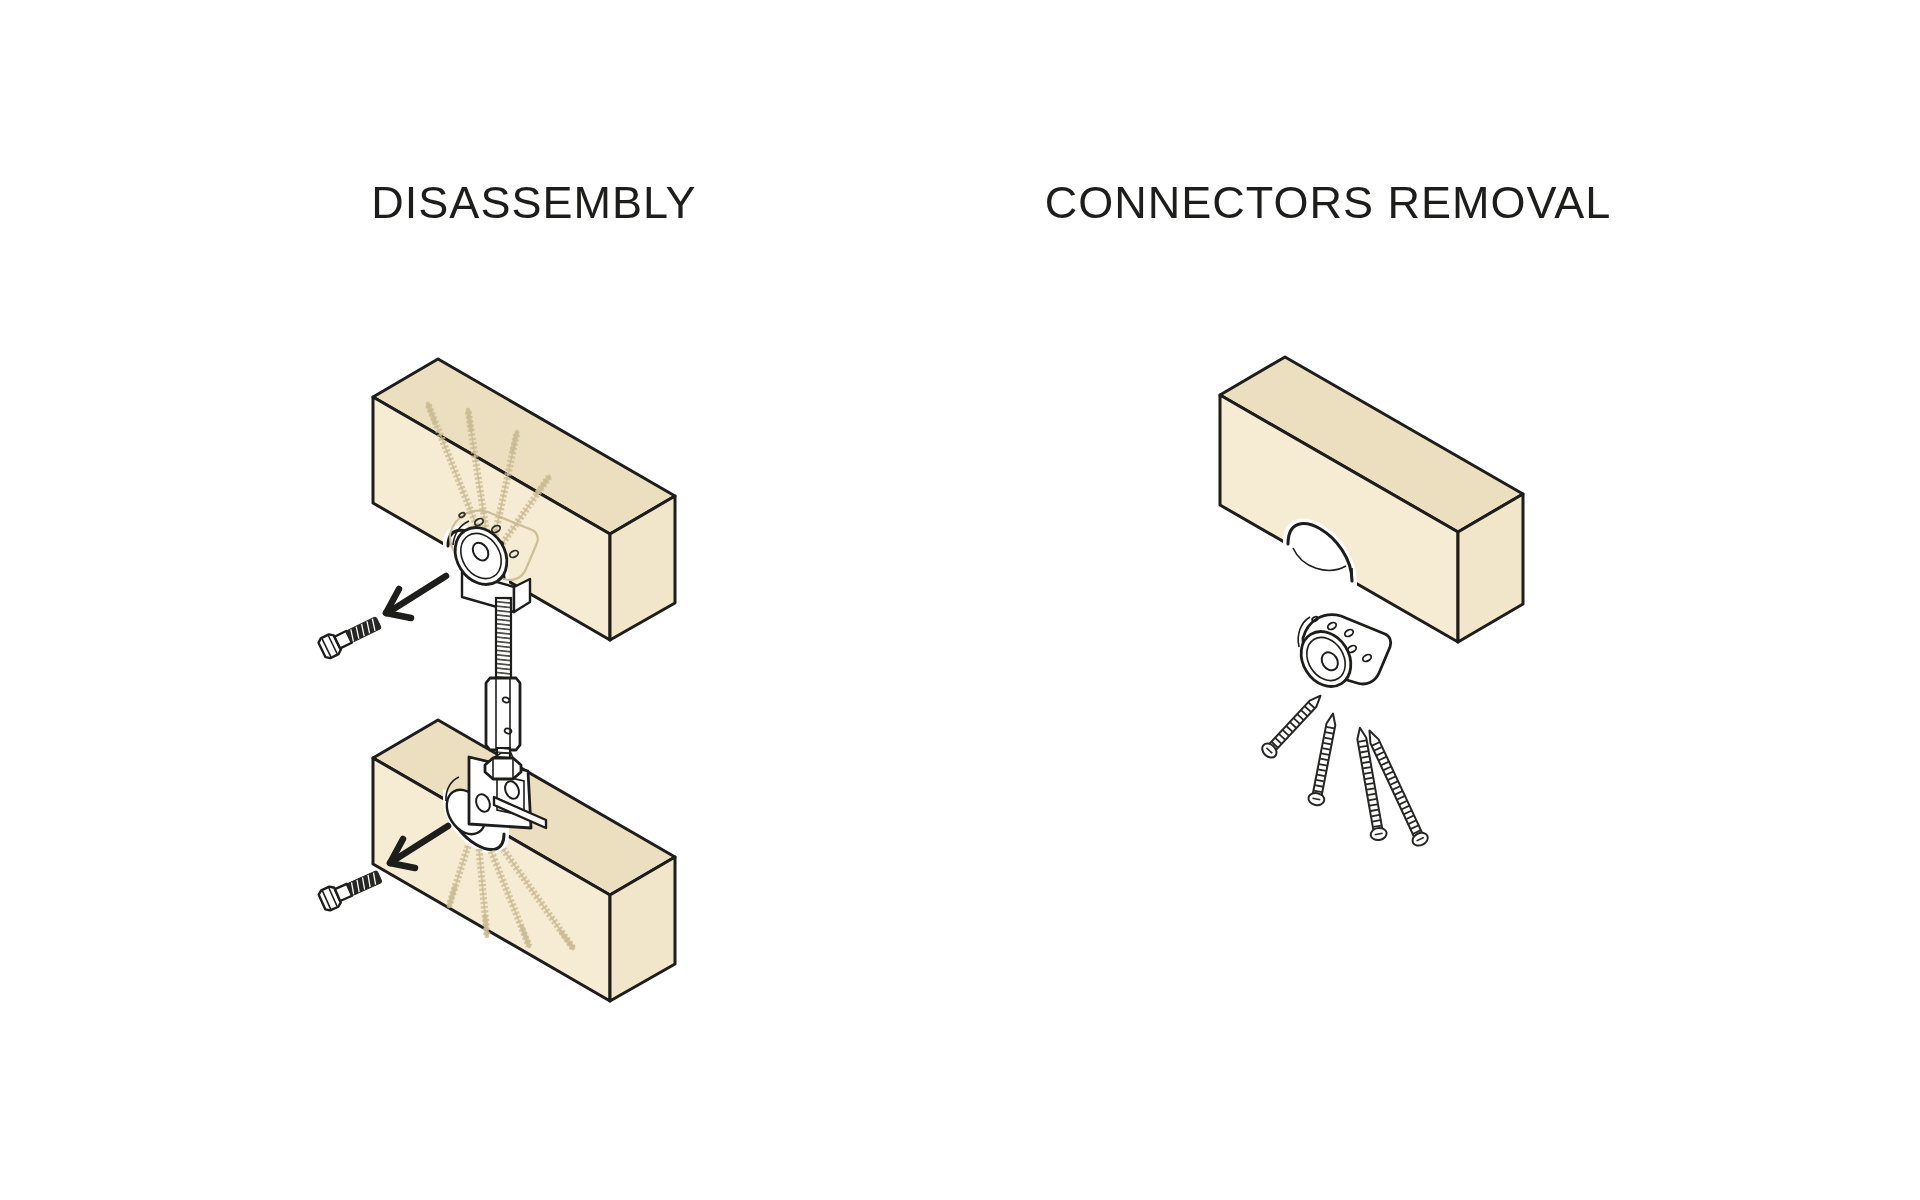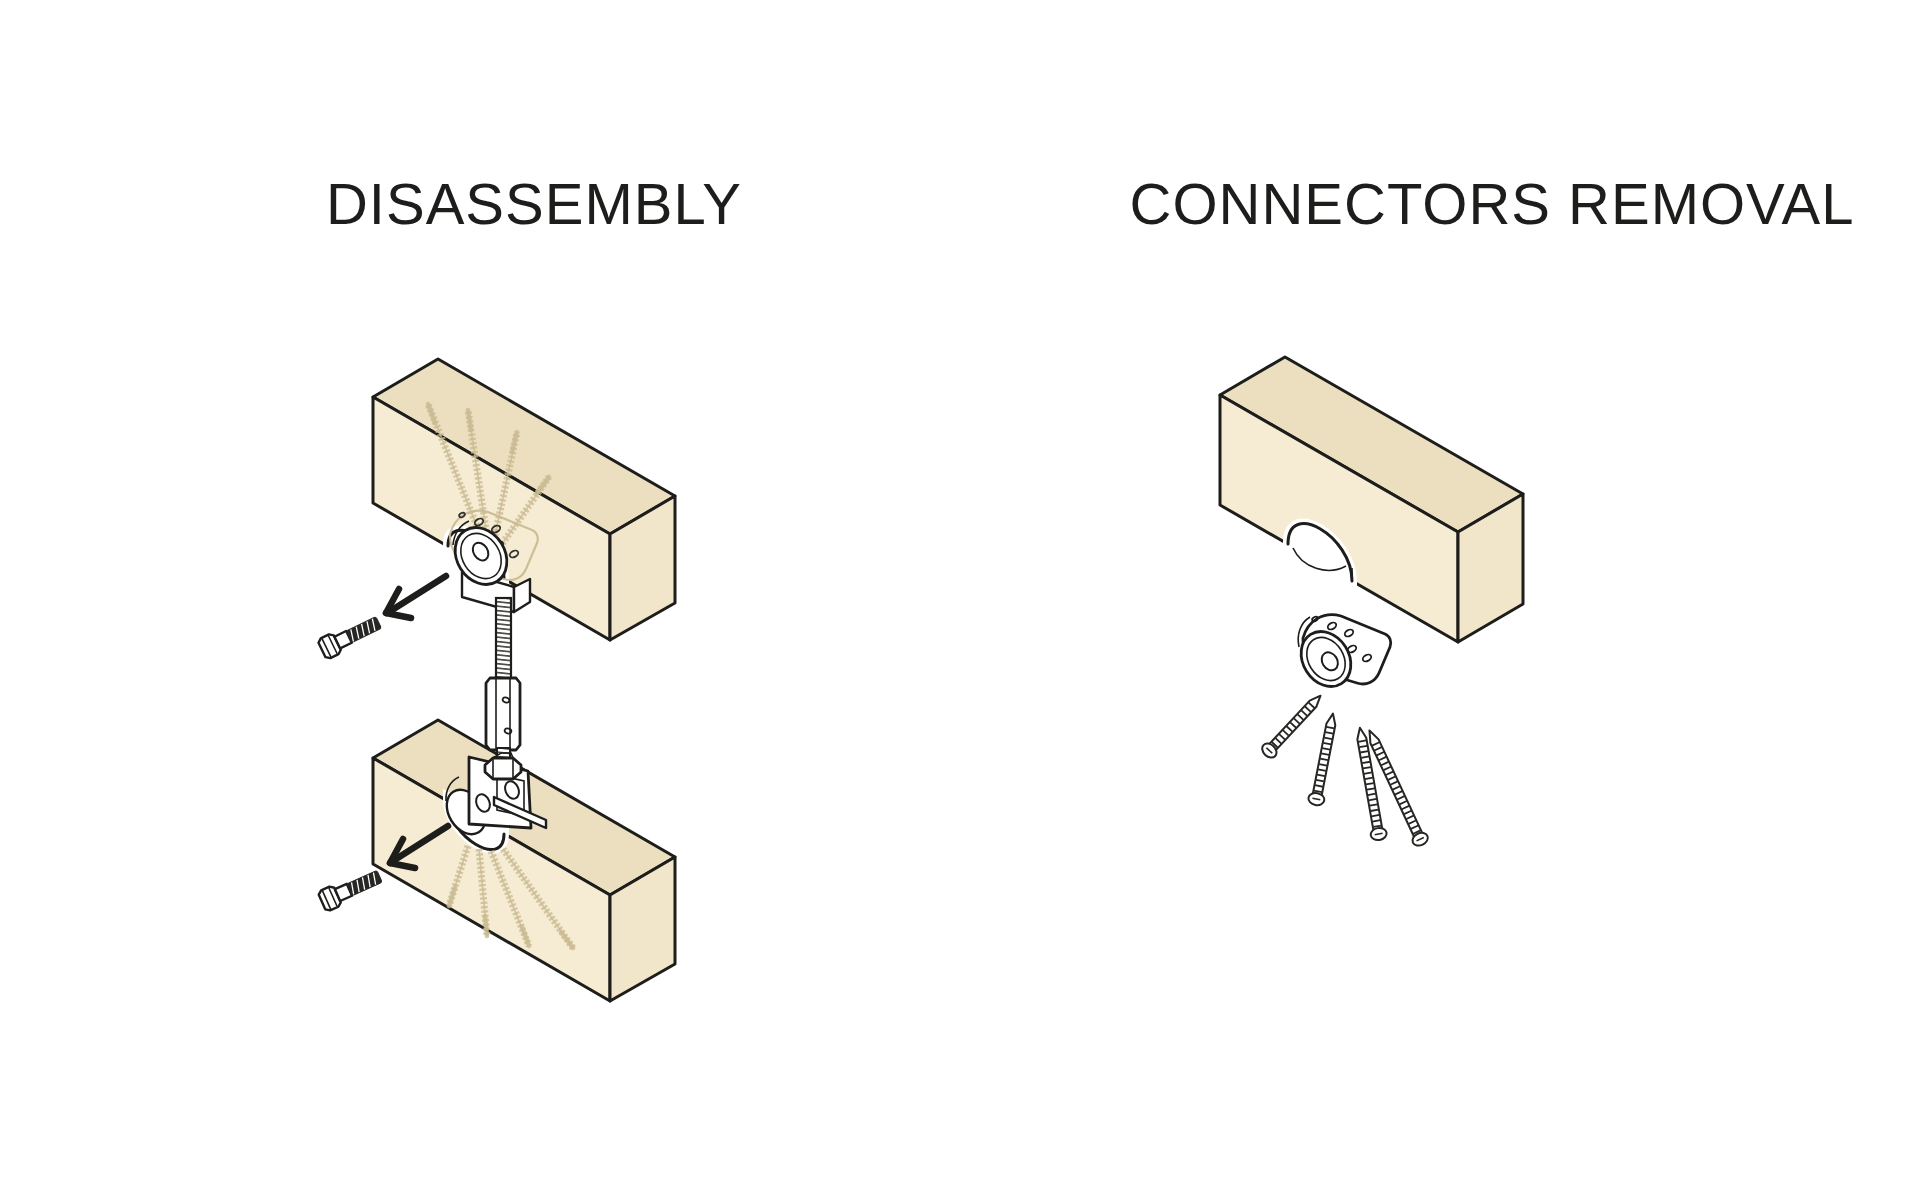--- a/index.html
+++ b/index.html
@@ -9,23 +9,23 @@
     --beam-end:#f1e6ca;
     --ghost:#c9ba92;
     --hw:#ffffff;
     --screw-dark:#262624;
     --bg:#ffffff;
   }
   html,body{margin:0;padding:0;background:var(--bg);}
   .stage{position:relative;width:1920px;height:1200px;background:var(--bg);overflow:hidden;
          font-family:"Liberation Sans",sans-serif;}
   .panel-title{position:absolute;transform:translate(-50%,-50%);
-    font-size:58px;font-weight:300;letter-spacing:1px;color:var(--ink);white-space:nowrap;}
+    font-size:45px;font-weight:300;letter-spacing:1px;color:var(--ink);white-space:nowrap;}
   #title-left{left:534px;top:203px;}
-  #title-right{left:1492px;top:203px;}
+  #title-right{left:1328px;top:203px;}
   svg{position:absolute;left:0;top:0;}
 
   
   .face-top{fill:var(--beam-top);stroke:var(--ink);stroke-width:3;stroke-linejoin:round;}
   .face-front{fill:var(--beam-front);stroke:var(--ink);stroke-width:3;stroke-linejoin:round;}
   .face-end{fill:var(--beam-end);stroke:var(--ink);stroke-width:3;stroke-linejoin:round;}
   .notch-fill{fill:var(--bg);stroke:var(--bg);stroke-width:6;}
   .notch-line{fill:none;stroke:var(--ink);stroke-width:3;stroke-linecap:round;}
   .part{fill:var(--hw);stroke:var(--ink);stroke-width:2.4;stroke-linejoin:round;}
   .part-heavy{fill:var(--hw);stroke:var(--ink);stroke-width:2.8;stroke-linejoin:round;}

